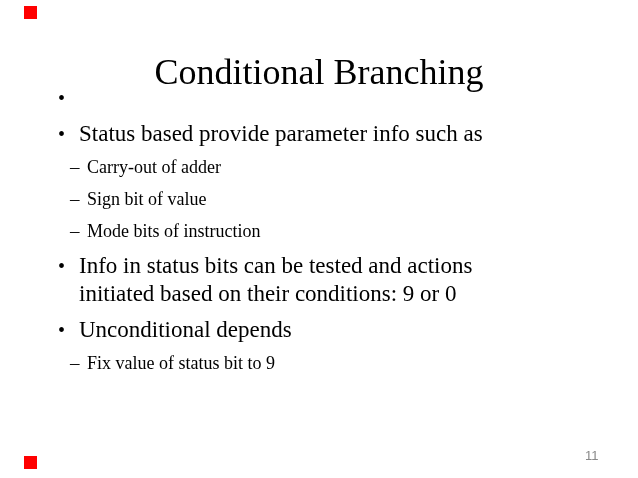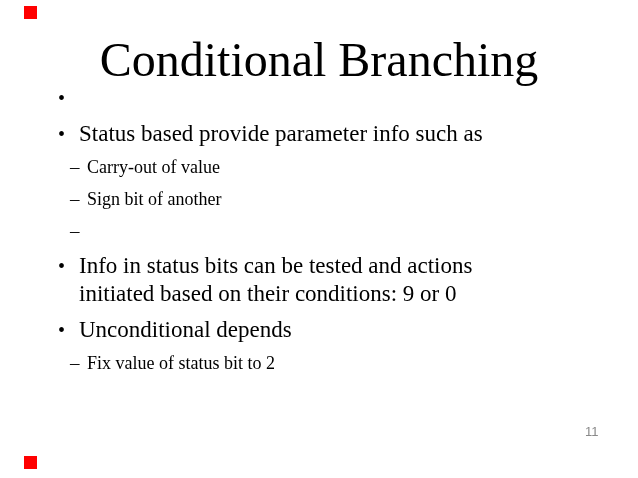--- a/index.html
+++ b/index.html
@@ -23,23 +23,23 @@
     height: 13px;
     background: #ff0000;
   }
   .corner-marker.top { top: 6px; }
   .corner-marker.bottom { top: 456px; }
   .title {
     position: absolute;
     top: 33px;
     left: 0;
     right: 0;
-    margin: 4px;
+    margin: 16px;
     text-align: center;
-    font-size: 48px;
+    font-size: 36px;
     line-height: 46px;
     font-weight: 400;
     letter-spacing: 0;
   }
   .content {
     position: absolute;
     top: 84px;
     left: 0;
     width: 100%;
   }
@@ -65,21 +65,21 @@
     line-height: 22px;
     margin: 0 10px 10px 70px;
   }
   .l2 .glyph {
     flex: 0 0 17px;
     width: 17px;
     font-size: 19px;
   }
   .page-num {
     position: absolute;
-    top: 424px;
+    top: 448px;
     left: 585px;
     font-family: "Liberation Sans", "DejaVu Sans", sans-serif;
     font-size: 13px;
     line-height: 15px;
     color: #898989;
   }
 </style>
 </head>
 <body>
 
@@ -96,45 +96,46 @@
       <span class="glyph">•</span>
     </div>
 
     <div class="row l1">
       <span class="glyph">•</span>
       <span class="txt">Status based provide parameter info such as</span>
     </div>
 
     <div class="row l2">
       <span class="glyph">–</span>
-      <span class="txt">Carry-out of value</span>
+      <span class="txt">Carry-out of adder</span>
     </div>
 
     <div class="row l2">
       <span class="glyph">–</span>
-      <span class="txt">Sign bit of another</span>
+      <span class="txt">Sign bit of value</span>
     </div>
 
     <div class="row l2">
       <span class="glyph">–</span>
+      <span class="txt">Mode bits of instruction</span>
     </div>
 
     <div class="row l1">
       <span class="glyph">•</span>
       <span class="txt">Info in status bits can be tested and actions
 initiated based on their conditions: 9 or 0</span>
     </div>
 
     <div class="row l1">
       <span class="glyph">•</span>
       <span class="txt">Unconditional depends</span>
     </div>
 
     <div class="row l2">
       <span class="glyph">–</span>
-      <span class="txt">Fix value of status bit to 2</span>
+      <span class="txt">Fix value of status bit to 9</span>
     </div>
 
   </div>
 
   <div class="page-num" style="color: rgb(137, 137, 137);">11</div>
 
 </div>
 
 </body></html>

